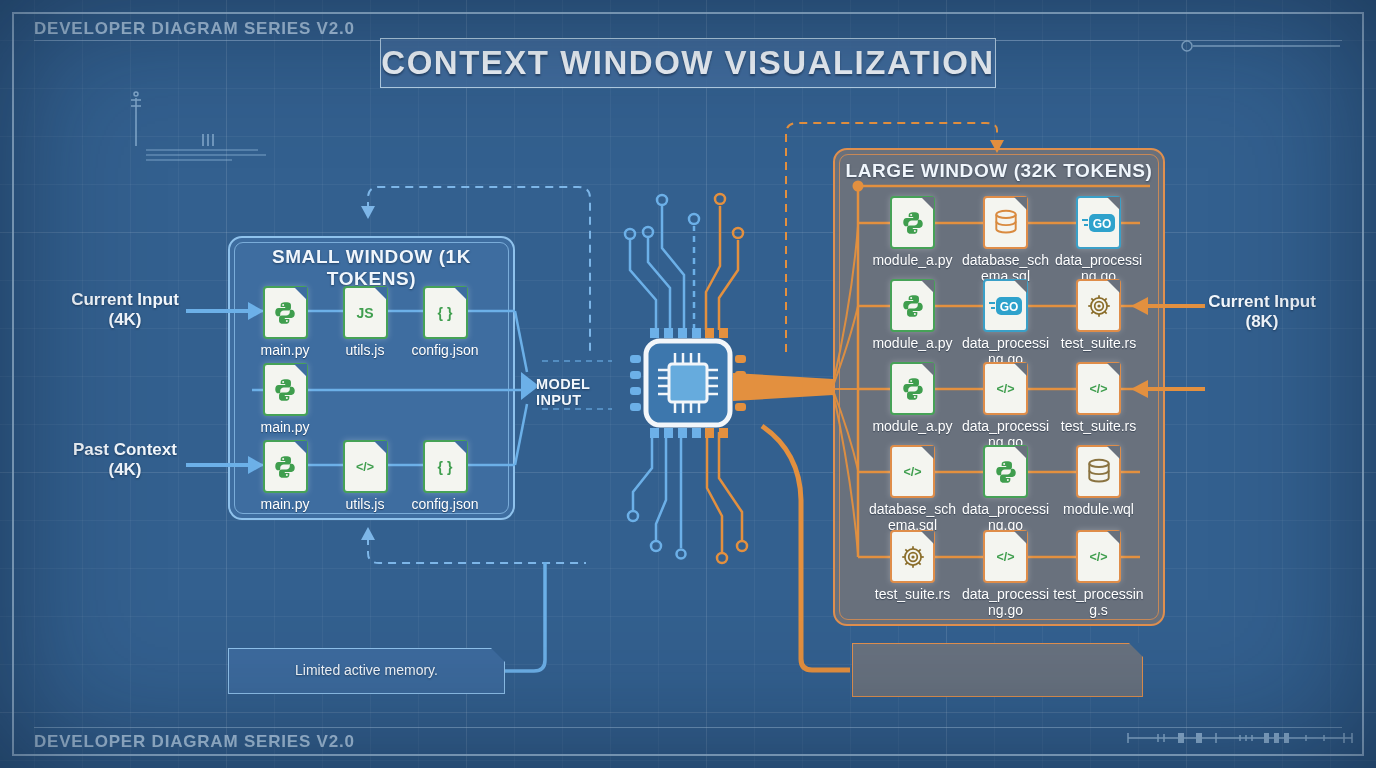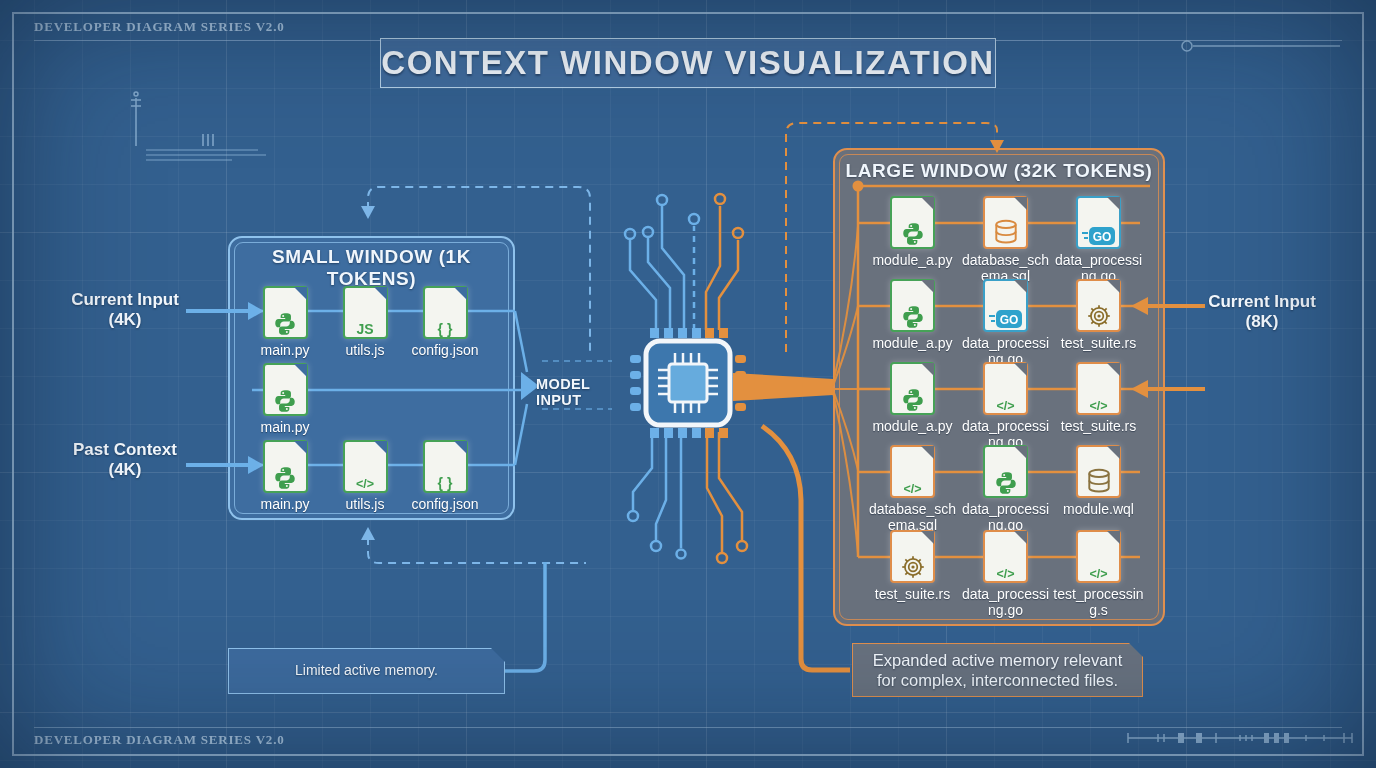--- a/index.html
+++ b/index.html
@@ -13,21 +13,21 @@
       linear-gradient(90deg,rgba(255,255,255,0.07) 1px,transparent 1px),
       linear-gradient(rgba(255,255,255,0.045) 1px,transparent 1px),
       linear-gradient(90deg,rgba(255,255,255,0.045) 1px,transparent 1px);
     background-size:240px 240px,240px 240px,48px 48px,48px 48px;
     background-position:-14px -8px;
   }
   .stage::after{content:"";position:absolute;inset:0;pointer-events:none;
     box-shadow:inset 0 0 140px rgba(8,22,42,.55);}
   .frame{position:absolute;inset:12px;border:2px solid rgba(168,200,229,.85);pointer-events:none;}
   .rule{position:absolute;height:1px;background:rgba(168,200,229,.5);}
-  .series-label{position:absolute;font-size:13px;letter-spacing:.8px;color:#a9c6e1;font-weight:bold;font-family:Liberation Serif, serif;}
+  .series-label{position:absolute;font-size:17px;letter-spacing:.8px;color:#a9c6e1;font-weight:bold;}
   .title-box{position:absolute;left:380px;top:38px;width:616px;height:50px;
     background:rgba(66,110,158,.92);border:1.5px solid #b7d2e8;
     display:flex;align-items:center;justify-content:center;
     font-size:33px;font-weight:bold;letter-spacing:1.5px;color:#f2f7fc;
     text-shadow:0 2px 2px rgba(10,25,45,.45);}
   svg.overlay{position:absolute;left:0;top:0;pointer-events:none;}
 
   .window{position:absolute;border-radius:14px;}
   .window .inner{position:absolute;inset:4px;border-radius:9px;pointer-events:none;}
   .win-title{position:absolute;left:0;right:0;text-align:center;font-size:19px;font-weight:bold;
@@ -36,21 +36,21 @@
   .small-win .inner{border:1.5px solid rgba(143,194,236,.75);}
   .large-win{left:833px;top:148px;width:332px;height:478px;background:#69717d;border:2.5px solid #e0904f;}
   .large-win .inner{border:1.5px solid rgba(224,144,79,.8);}
 
   .grid-layer{position:absolute;left:0;top:0;}
   .icon-row{position:absolute;display:flex;}
   .cell{display:flex;flex-direction:column;align-items:center;}
   .cell .label{margin-top:3px;font-size:14px;line-height:1.15;color:#fff;text-align:center;
     max-width:92px;overflow-wrap:anywhere;text-shadow:0 1px 1px rgba(10,25,45,.5);}
   .file{position:relative;width:45px;height:53px;background:#f4f5f0;border-radius:4px;
-    border:2.5px solid #46a257;display:flex;align-items:flex-end;justify-content:center;
+    border:2.5px solid #46a257;display:flex;align-items:center;justify-content:center;
     box-shadow:0 0 6px rgba(255,255,255,.25);}
   .file.b-orange{border-color:#df8d49;}
   .file.b-blue{border-color:#3aa0c8;}
   .file .fold{position:absolute;top:-1px;right:-1px;width:0;height:0;
     border-style:solid;border-width:0 13px 13px 0;}
   .fold-blue{border-color:transparent #3e6da0 transparent transparent;}
   .fold-gray{border-color:transparent #69717d transparent transparent;}
   .tglyph{font-weight:bold;color:#3f9e4e;font-size:14px;letter-spacing:0;}
   .tglyph.sm{font-size:12.5px;}
 
@@ -526,17 +526,15 @@
     <div>(8K)</div>
   </div>
 
   <div class="model-label">MODEL INPUT</div>
 
   <div class="note note-blue">
     <span>Limited active memory.</span>
     <span class="corner"></span>
   </div>
   <div class="note note-gray">
-    <span>Expanded active memory relevant
-for complex, interconnected files.</span>
     <span class="corner"></span>
   </div>
 </div>
 
 </body></html>

